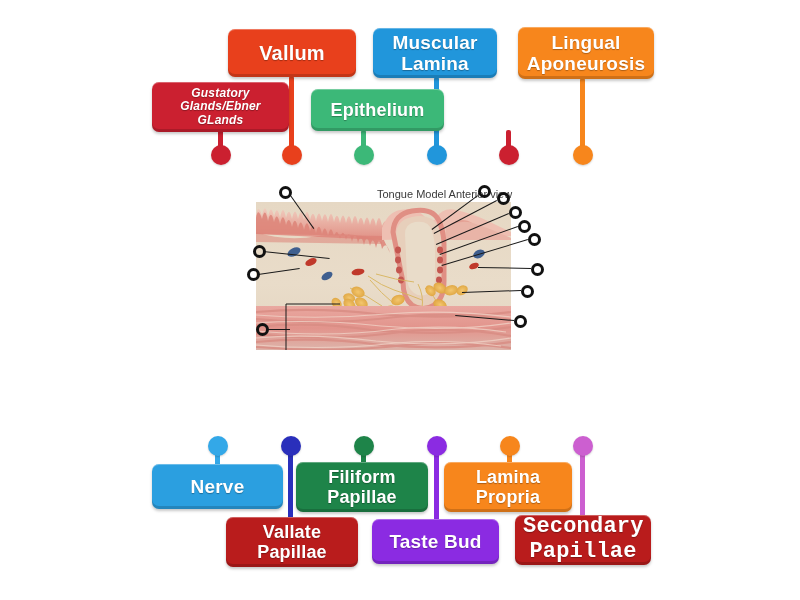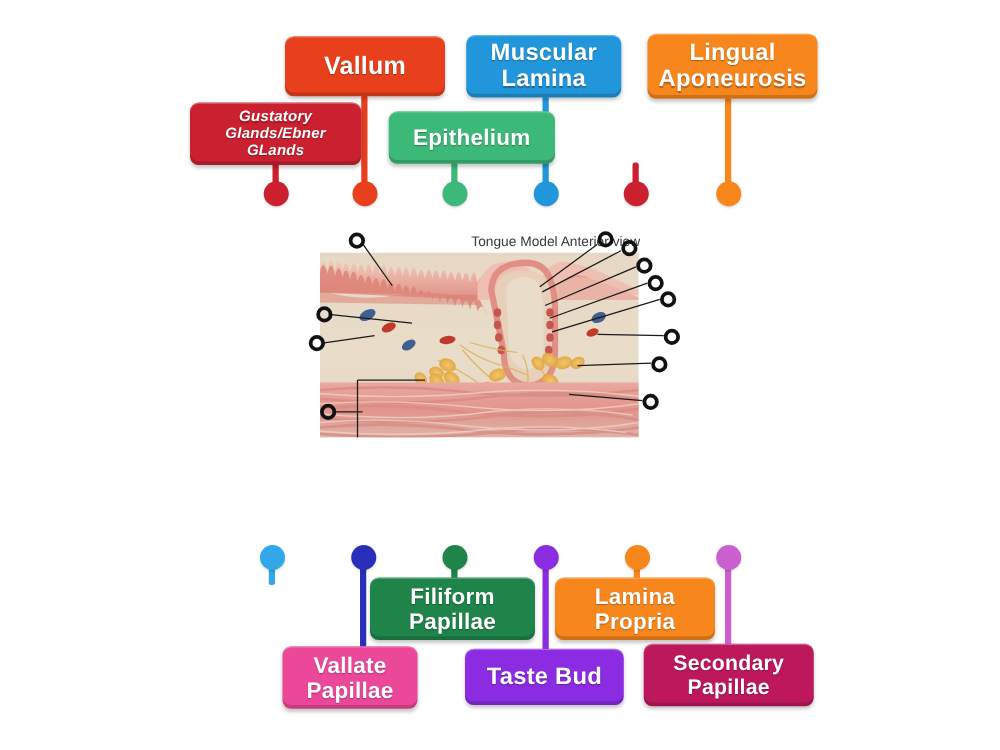--- a/index.html
+++ b/index.html
@@ -281,43 +281,46 @@
     </div>
     <div class="stem" style="left: 506px; top: 130px; height: 22px; background: rgb(203, 32, 48);"></div>
     <div class="dot" style="left: 499px; top: 145px; background: rgb(203, 32, 48);"></div>
     <div class="stem" style="left: 580px; top: 78px; height: 74px; background: rgb(247, 134, 28);"></div>
     <div class="dot" style="left: 573px; top: 145px; background: rgb(247, 134, 28);"></div>
     <div class="chip" style="left: 518px; top: 27px; width: 136px; height: 52px; background: rgb(247, 134, 28); font-size: 19px; box-shadow: rgba(255, 255, 255, 0.3) 0px 1px 0px inset, rgba(0, 0, 0, 0.16) 0px -3px 0px inset, rgba(0, 0, 0, 0.22) 0px 2px 3px;">
       <span class="chip-txt">Lingual Aponeurosis</span>
     </div>
     <div class="stem" style="left: 215px; top: 446px; height: 22px; background: rgb(51, 168, 232);"></div>
     <div class="dot" style="left: 208px; top: 436px; background: rgb(51, 168, 232);"></div>
+    <div class="chip" style="left: 152px; top: 464px; width: 131px; height: 45px; background: rgb(43, 159, 224); font-size: 19px; box-shadow: rgba(255, 255, 255, 0.3) 0px 1px 0px inset, rgba(0, 0, 0, 0.16) 0px -3px 0px inset, rgba(0, 0, 0, 0.22) 0px 2px 3px;">
+      <span class="chip-txt">Nerve</span>
+    </div>
     <div class="stem" style="left: 288px; top: 446px; height: 75px; background: rgb(42, 47, 187);"></div>
     <div class="dot" style="left: 281px; top: 436px; background: rgb(42, 47, 187);"></div>
-    <div class="chip" style="left: 226px; top: 517px; width: 108px; height: 50px; background: #ec4899; font-size: 18px; box-shadow: rgba(255, 255, 255, 0.3) 0px 1px 0px inset, rgba(0, 0, 0, 0.16) 0px -3px 0px inset, rgba(0, 0, 0, 0.22) 0px 2px 3px;">
+    <div class="chip" style="left: 226px; top: 517px; width: 132px; height: 50px; background: #b91c1c; font-size: 18px; box-shadow: rgba(255, 255, 255, 0.3) 0px 1px 0px inset, rgba(0, 0, 0, 0.16) 0px -3px 0px inset, rgba(0, 0, 0, 0.22) 0px 2px 3px;">
       <span class="chip-txt">Vallate Papillae</span>
     </div>
     <div class="stem" style="left: 361px; top: 446px; height: 22px; background: rgb(30, 132, 73);"></div>
     <div class="dot" style="left: 354px; top: 436px; background: rgb(30, 132, 73);"></div>
     <div class="chip" style="left: 296px; top: 462px; width: 132px; height: 50px; background: rgb(30, 132, 73); font-size: 18px; box-shadow: rgba(255, 255, 255, 0.3) 0px 1px 0px inset, rgba(0, 0, 0, 0.16) 0px -3px 0px inset, rgba(0, 0, 0, 0.22) 0px 2px 3px;">
       <span class="chip-txt">Filiform Papillae</span>
     </div>
     <div class="stem" style="left: 434px; top: 446px; height: 77px; background: rgb(139, 43, 226);"></div>
     <div class="dot" style="left: 427px; top: 436px; background: rgb(139, 43, 226);"></div>
     <div class="chip" style="left: 372px; top: 519px; width: 127px; height: 45px; background: rgb(139, 43, 226); font-size: 19px; box-shadow: rgba(255, 255, 255, 0.3) 0px 1px 0px inset, rgba(0, 0, 0, 0.16) 0px -3px 0px inset, rgba(0, 0, 0, 0.22) 0px 2px 3px;">
       <span class="chip-txt">Taste Bud</span>
     </div>
     <div class="stem" style="left: 507px; top: 446px; height: 22px; background: rgb(247, 134, 28);"></div>
     <div class="dot" style="left: 500px; top: 436px; background: rgb(247, 134, 28);"></div>
     <div class="chip" style="left: 444px; top: 462px; width: 128px; height: 50px; background: rgb(247, 134, 28); font-size: 18px; box-shadow: rgba(255, 255, 255, 0.3) 0px 1px 0px inset, rgba(0, 0, 0, 0.16) 0px -3px 0px inset, rgba(0, 0, 0, 0.22) 0px 2px 3px; align-items: center;">
       <span class="chip-txt">Lamina Propria</span>
     </div>
     <div class="stem" style="left: 580px; top: 446px; height: 74px; background: rgb(204, 95, 208);"></div>
     <div class="dot" style="left: 573px; top: 436px; background: rgb(204, 95, 208);"></div>
-    <div class="chip" style="left: 515px; top: 515px; width: 136px; height: 50px; background: #be185d; font-size: 17px; box-shadow: rgba(255, 255, 255, 0.3) 0px 1px 0px inset, rgba(0, 0, 0, 0.16) 0px -3px 0px inset, rgba(0, 0, 0, 0.22) 0px 2px 3px;">
+    <div class="chip" style="left: 515px; top: 515px; width: 136px; height: 50px; background: #b91c1c; font-size: 22px; box-shadow: rgba(255, 255, 255, 0.3) 0px 1px 0px inset, rgba(0, 0, 0, 0.16) 0px -3px 0px inset, rgba(0, 0, 0, 0.22) 0px 2px 3px; font-family: Liberation Mono, monospace;">
       <span class="chip-txt">Secondary Papillae</span>
     </div>
     <div class="leader" style="left: 290px; top: 194px; width: 41.6173px; transform: rotate(54.7824deg);"></div>
     <div class="leader" style="left: 263px; top: 251px; width: 67.3647px; transform: rotate(5.96449deg);"></div>
     <div class="leader" style="left: 258px; top: 274px; width: 42.4264px; transform: rotate(-8.1301deg);"></div>
     <div class="leader" style="left: 266px; top: 329px; width: 24px; transform: rotate(0deg);"></div>
     <div class="leader" style="left: 478px; top: 196px; width: 57.2014px; transform: rotate(143.531deg);"></div>
     <div class="leader" style="left: 497px; top: 201px; width: 71.1196px; transform: rotate(152.354deg);"></div>
     <div class="leader" style="left: 509px; top: 214px; width: 79.3095px; transform: rotate(156.991deg);"></div>
     <div class="leader" style="left: 518px; top: 227px; width: 82.8734px; transform: rotate(160.253deg);"></div>

